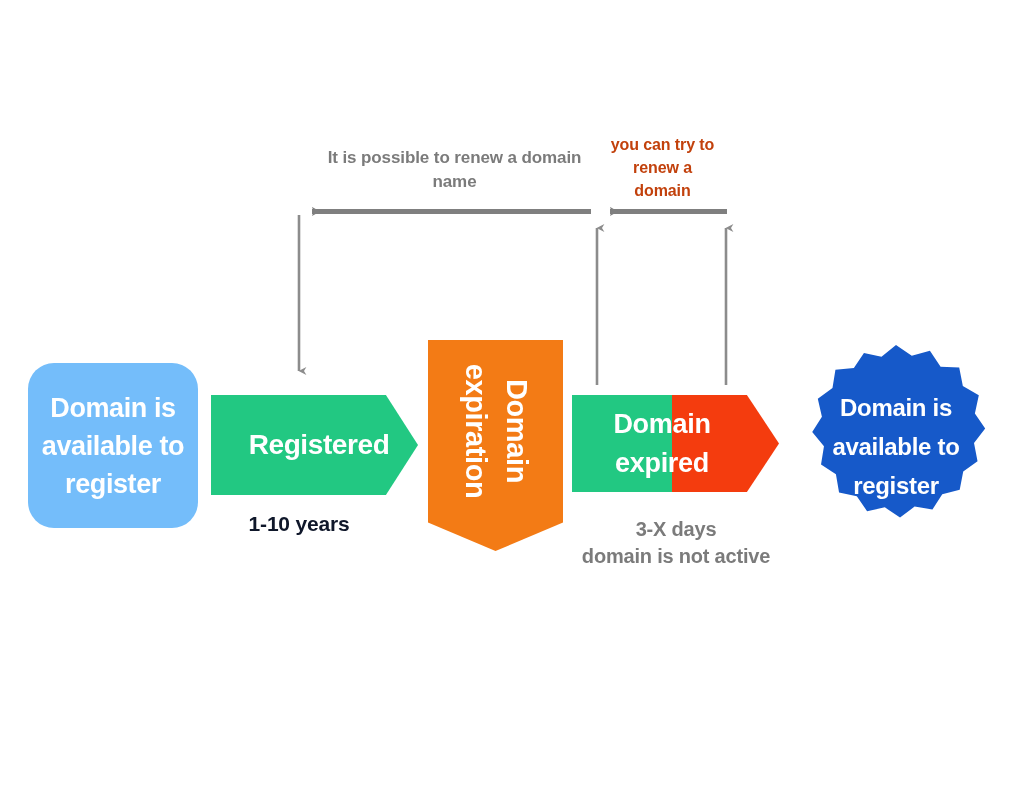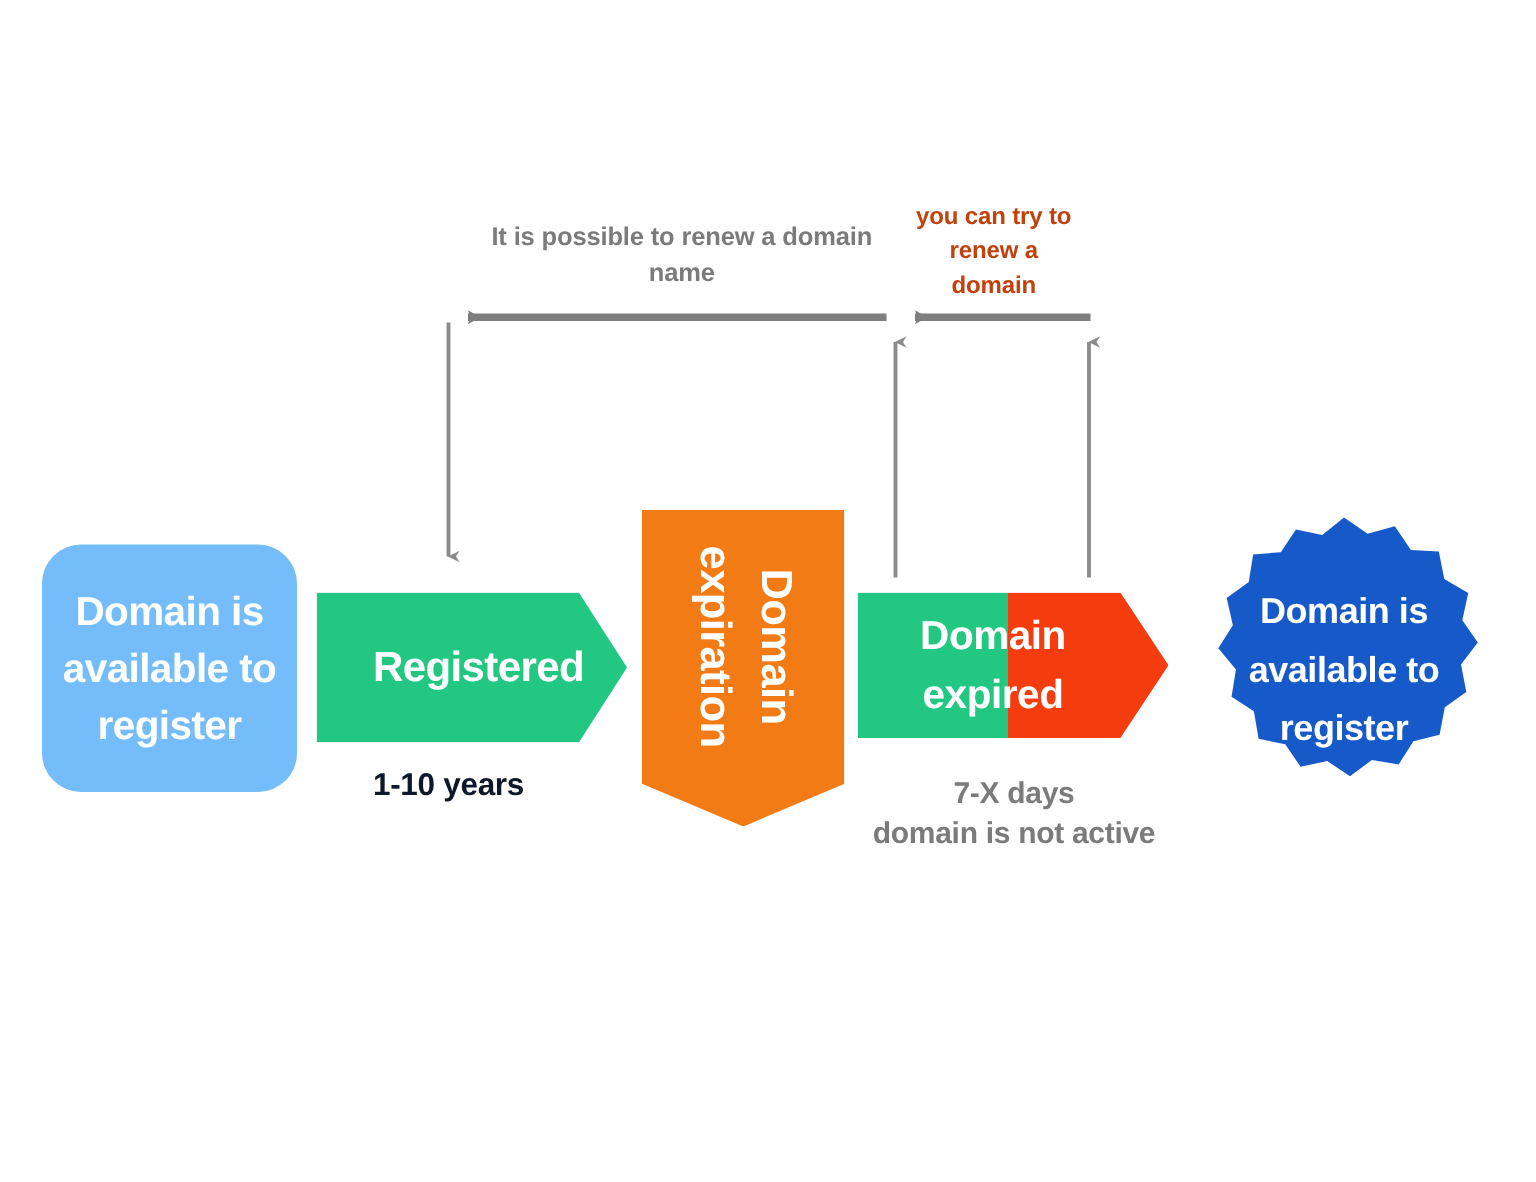--- a/index.html
+++ b/index.html
@@ -254,21 +254,21 @@
 
   <div class="abs" id="stage-expiration-banner">
     <div id="stage-expiration-label">Domain
 expiration</div>
   </div>
 
   <div class="abs" id="stage-expired-chevron">
     <div id="stage-expired-label">Domain
 expired</div>
   </div>
-  <div class="abs" id="stage-expired-caption">7-X days
+  <div class="abs" id="stage-expired-caption">3-X days
 domain is not  active</div>
 
   <div class="abs" id="stage-seal">
     <svg viewBox="0 0 200 218" xmlns="http://www.w3.org/2000/svg">
       <polygon fill="#1659c9" points="
         100.0,5.0 116.1,16.0 134.6,10.9 145.5,27.0 164.5,28.0 168.2,46.7
         184.5,56.3 180.5,74.9 191.0,90.0 179.6,104.9 183.2,123.6 168.6,134.0
         165.0,152.7 147.2,157.2 137.2,172.9 119.0,169.8 104.1,181.0 88.6,170.6
         70.5,174.5 60.0,159.2 41.9,155.5 38.7,136.8 23.5,126.9 26.5,108.3
         14.5,93.8 24.4,78.2 20.2,59.7 35.2,48.8 38.2,30.1 57.0,28.5 67.3,13.0

